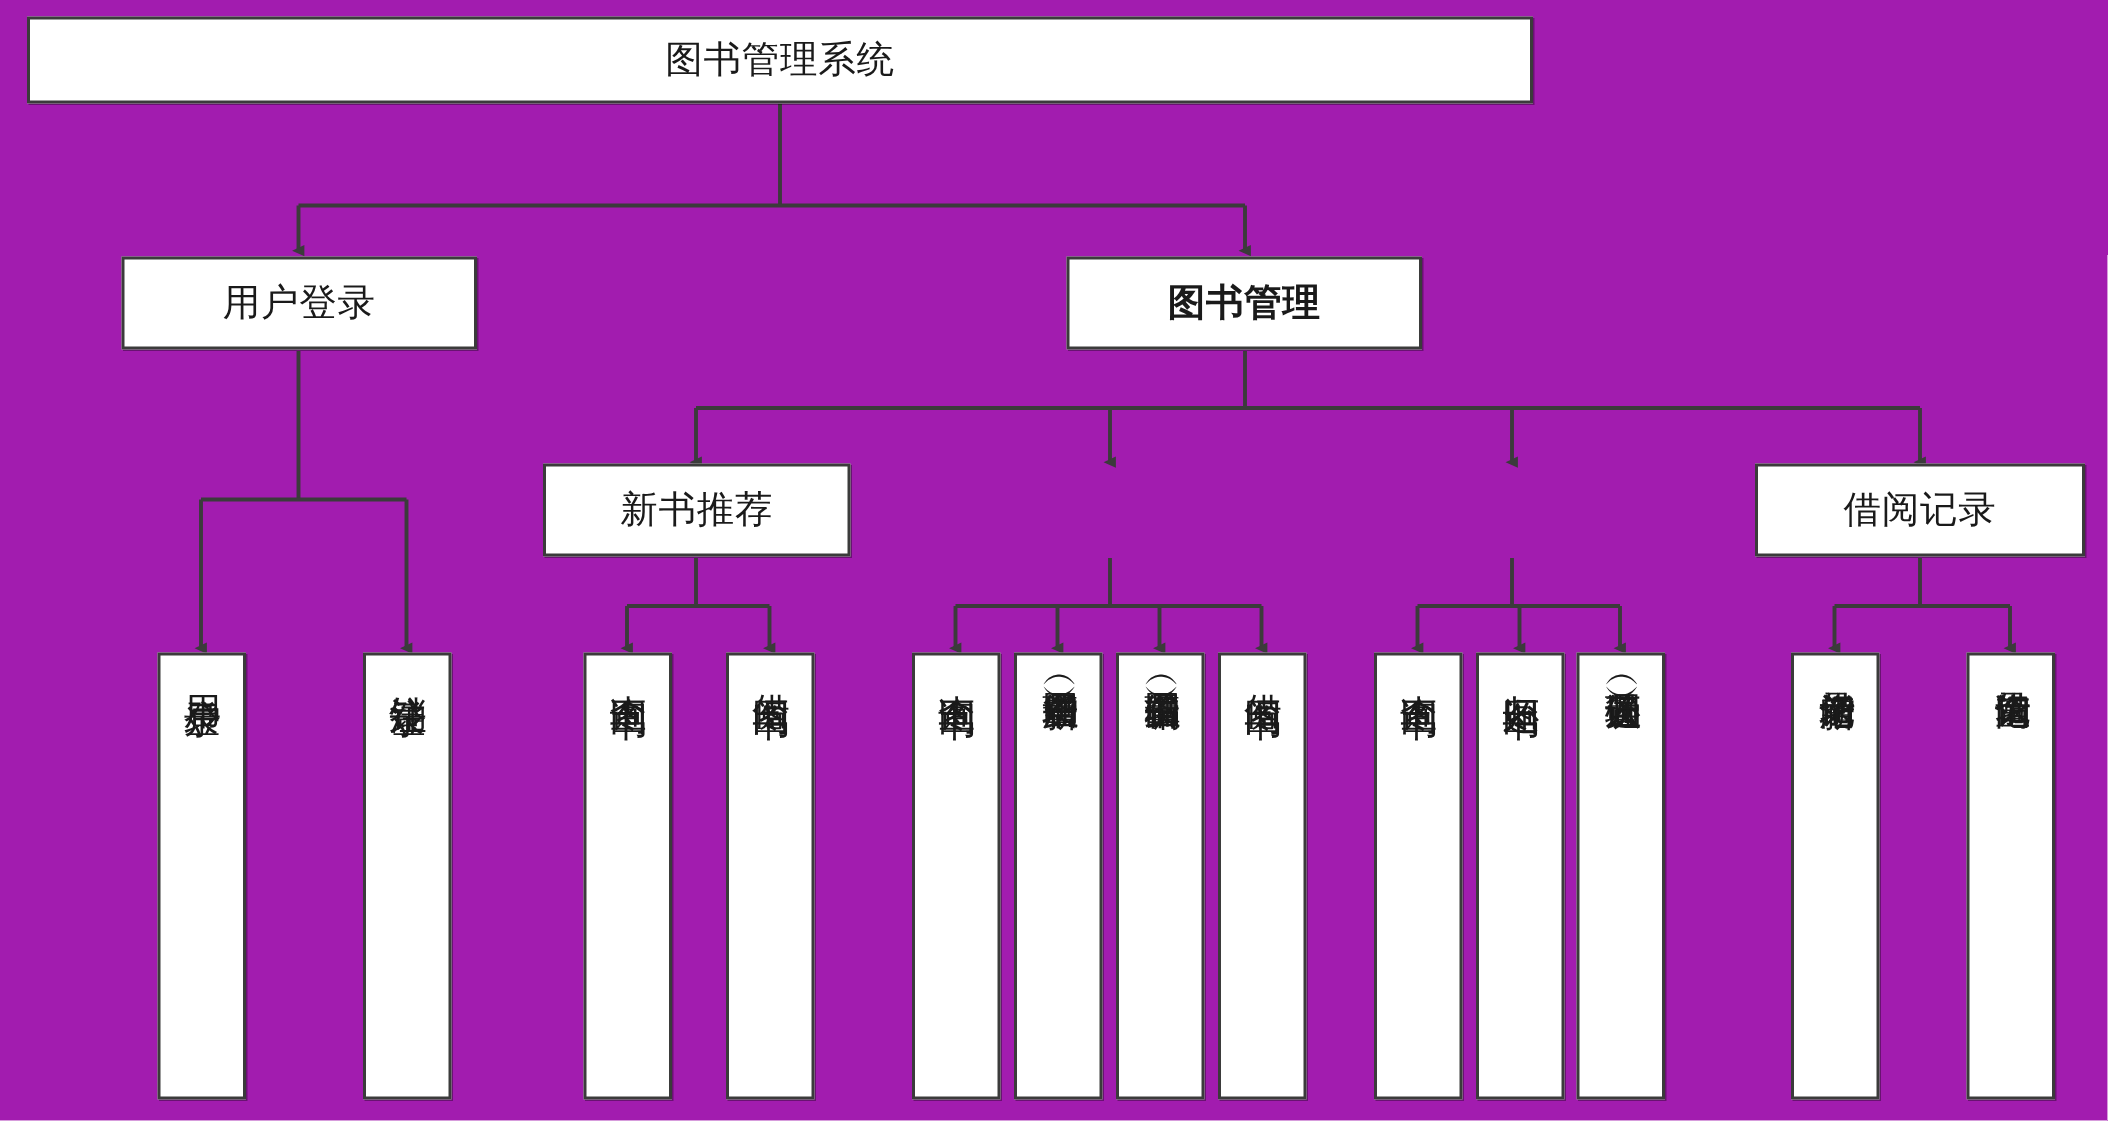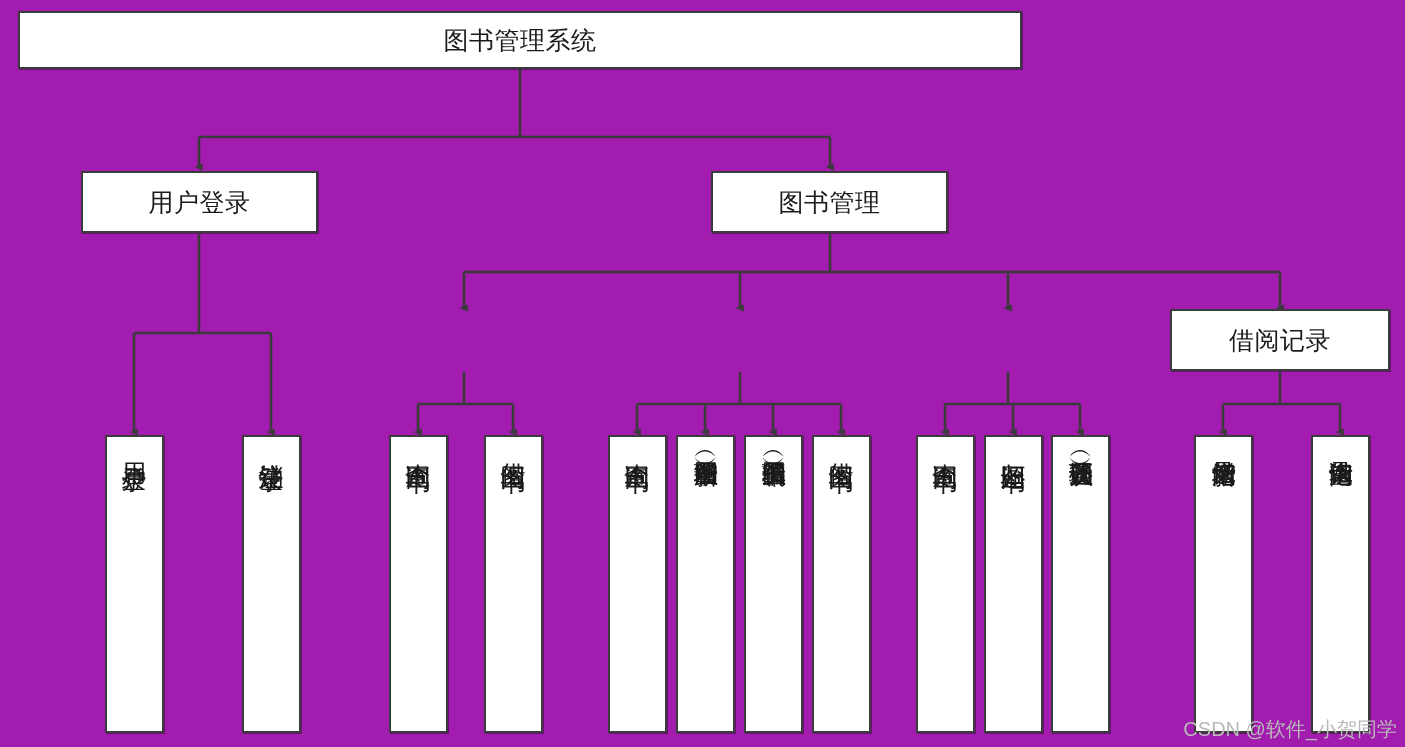--- a/index.html
+++ b/index.html
@@ -131,24 +131,27 @@
     </g>
   </svg>
 
   <div class="node root horizontal" style="left:18px; top:11px; width:1004px; height:58px;">
     <span class="node-label">图书管理系统</span>
   </div>
 
   <div class="node horizontal" style="left:81px; top:171px; width:237px; height:62px;">
     <span class="node-label">用户登录</span>
   </div>
-  <div class="node horizontal" style="left:711px; top:171px; width:237px; height:62px;">
+  <div class="node horizontal" style="left:711px; top:171px; width:237px; height:62px;font-weight:bold;">
     <span class="node-label">图书管理</span>
   </div>
 
+  <div class="node horizontal" style="left:362px; top:309px; width:205px; height:62px;">
+    <span class="node-label">新书推荐</span>
+  </div>
   <div class="node horizontal" style="left:1170px; top:309px; width:220px; height:62px;">
     <span class="node-label">借阅记录</span>
   </div>
 
   <div class="node vertical" style="left:105px; top:435px; width:59px; height:298px;">
     <span class="node-label">用户登录</span>
   </div>
   <div class="node vertical" style="left:242px; top:435px; width:59px; height:298px;">
     <span class="node-label">注销登录</span>
   </div>
@@ -183,15 +186,14 @@
     <span class="node-label">确认归还（管理员）</span>
   </div>
 
   <div class="node vertical tall-text" style="left:1194px; top:435px; width:59px; height:298px;">
     <span class="node-label">新增借阅记录</span>
   </div>
   <div class="node vertical tall-text" style="left:1311px; top:435px; width:59px; height:298px;">
     <span class="node-label">查询借阅记录</span>
   </div>
 
-  <div id="watermark">CSDN @软件_小贺同学</div>
 
 </div>
 
 </body></html>

